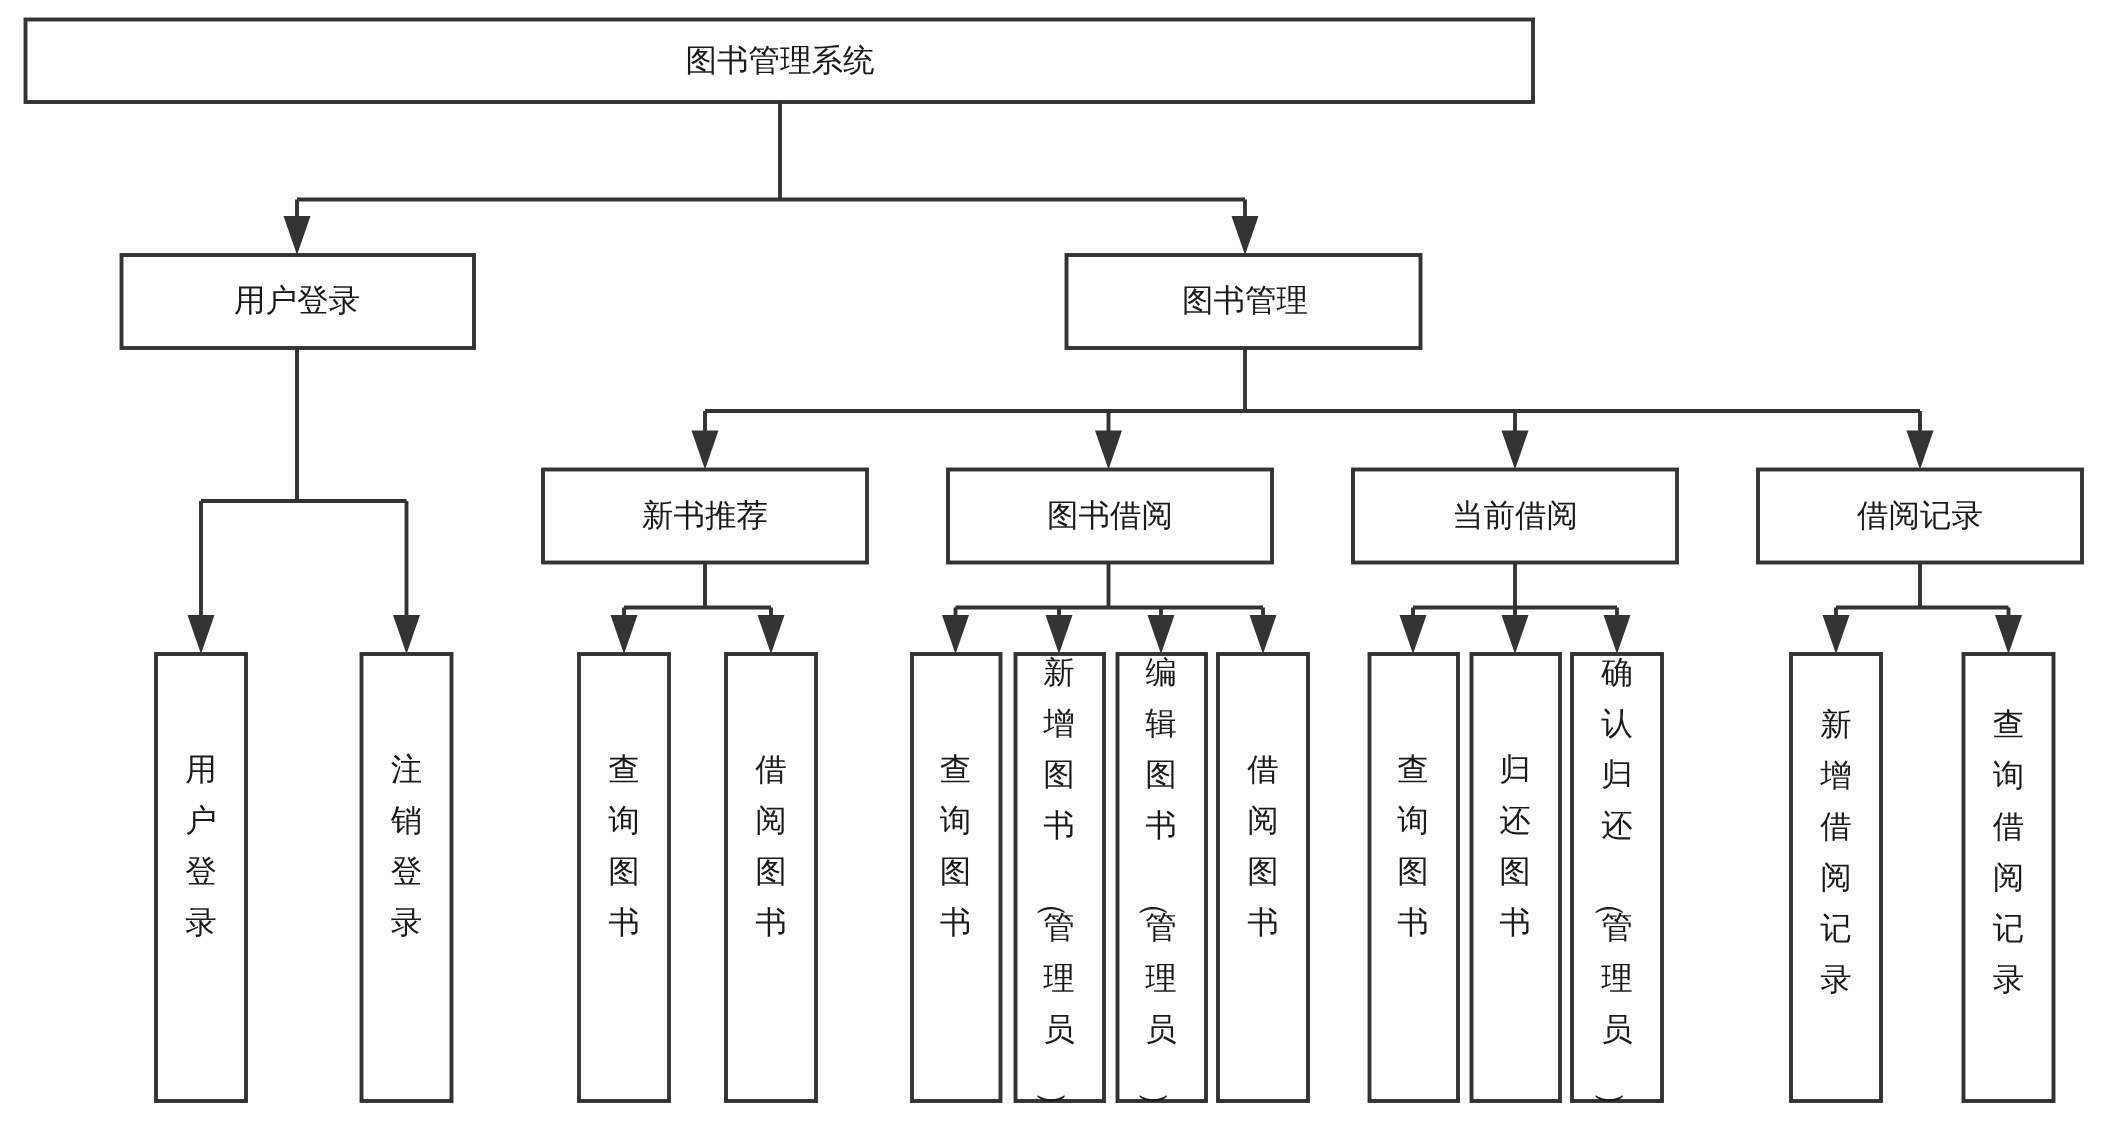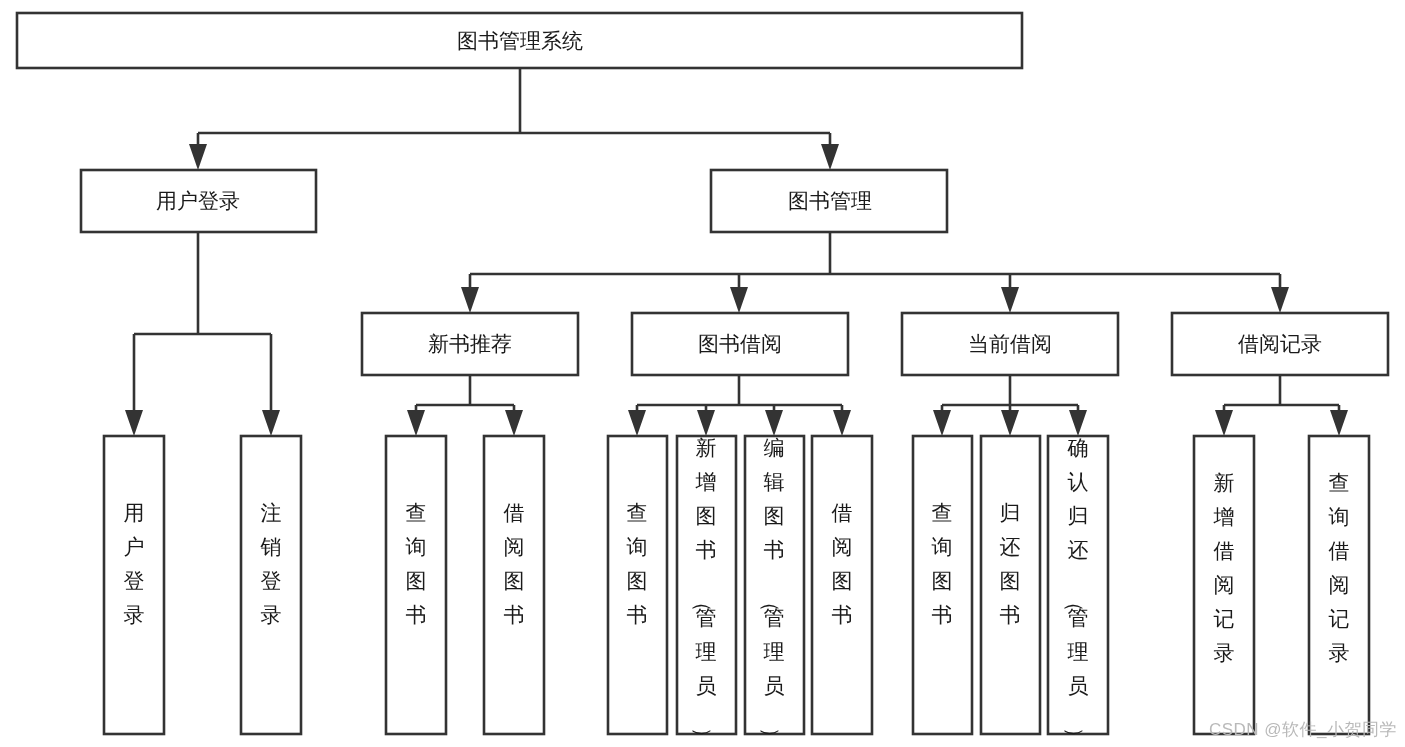--- a/index.html
+++ b/index.html
@@ -236,15 +236,14 @@
       <rect class="leaf-rect" x="1194" y="436" width="60" height="298"></rect>
       <text class="leaf-label" x="1224" y="490"><tspan x="1224" y="490">新</tspan><tspan x="1224" y="524">增</tspan><tspan x="1224" y="558">借</tspan><tspan x="1224" y="592">阅</tspan><tspan x="1224" y="626">记</tspan><tspan x="1224" y="660">录</tspan></text>
     </g>
     <g>
       <rect class="leaf-rect" x="1309" y="436" width="60" height="298"></rect>
       <text class="leaf-label" x="1339" y="490"><tspan x="1339" y="490">查</tspan><tspan x="1339" y="524">询</tspan><tspan x="1339" y="558">借</tspan><tspan x="1339" y="592">阅</tspan><tspan x="1339" y="626">记</tspan><tspan x="1339" y="660">录</tspan></text>
     </g>
 
   </svg>
 
-  <div class="watermark">CSDN @软件_小贺同学</div>
 
 </div>
 
 </body></html>

